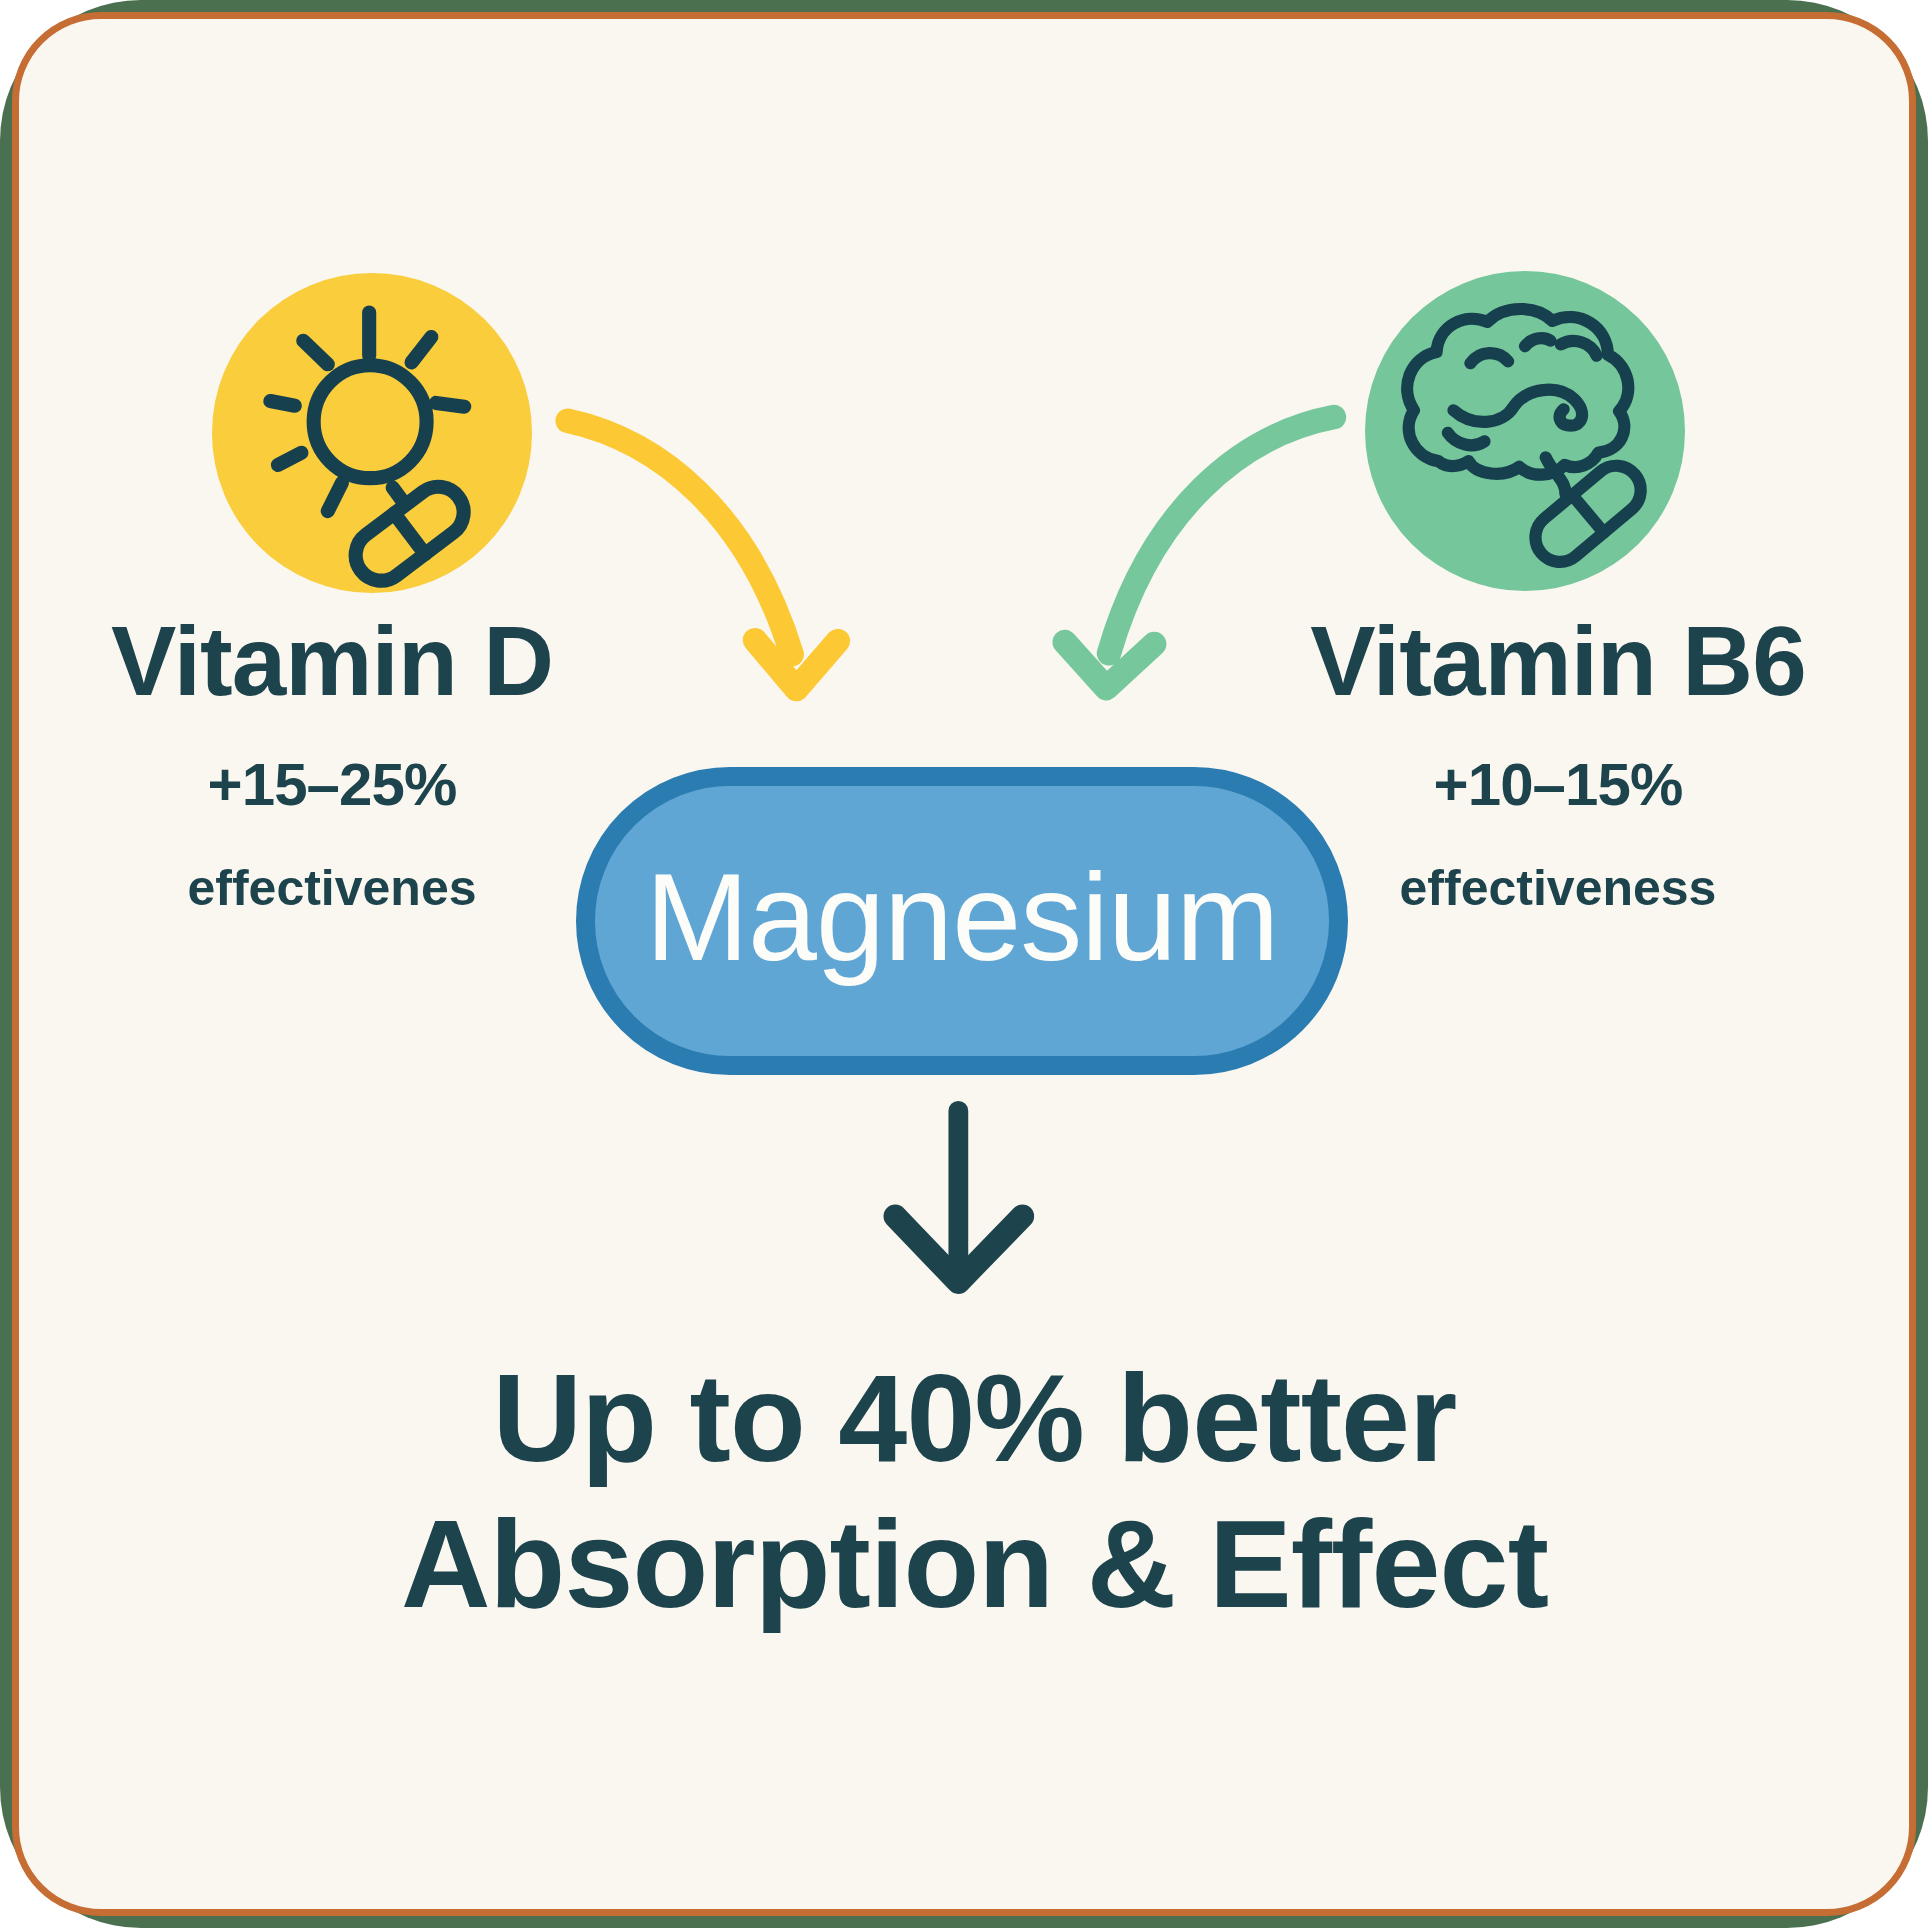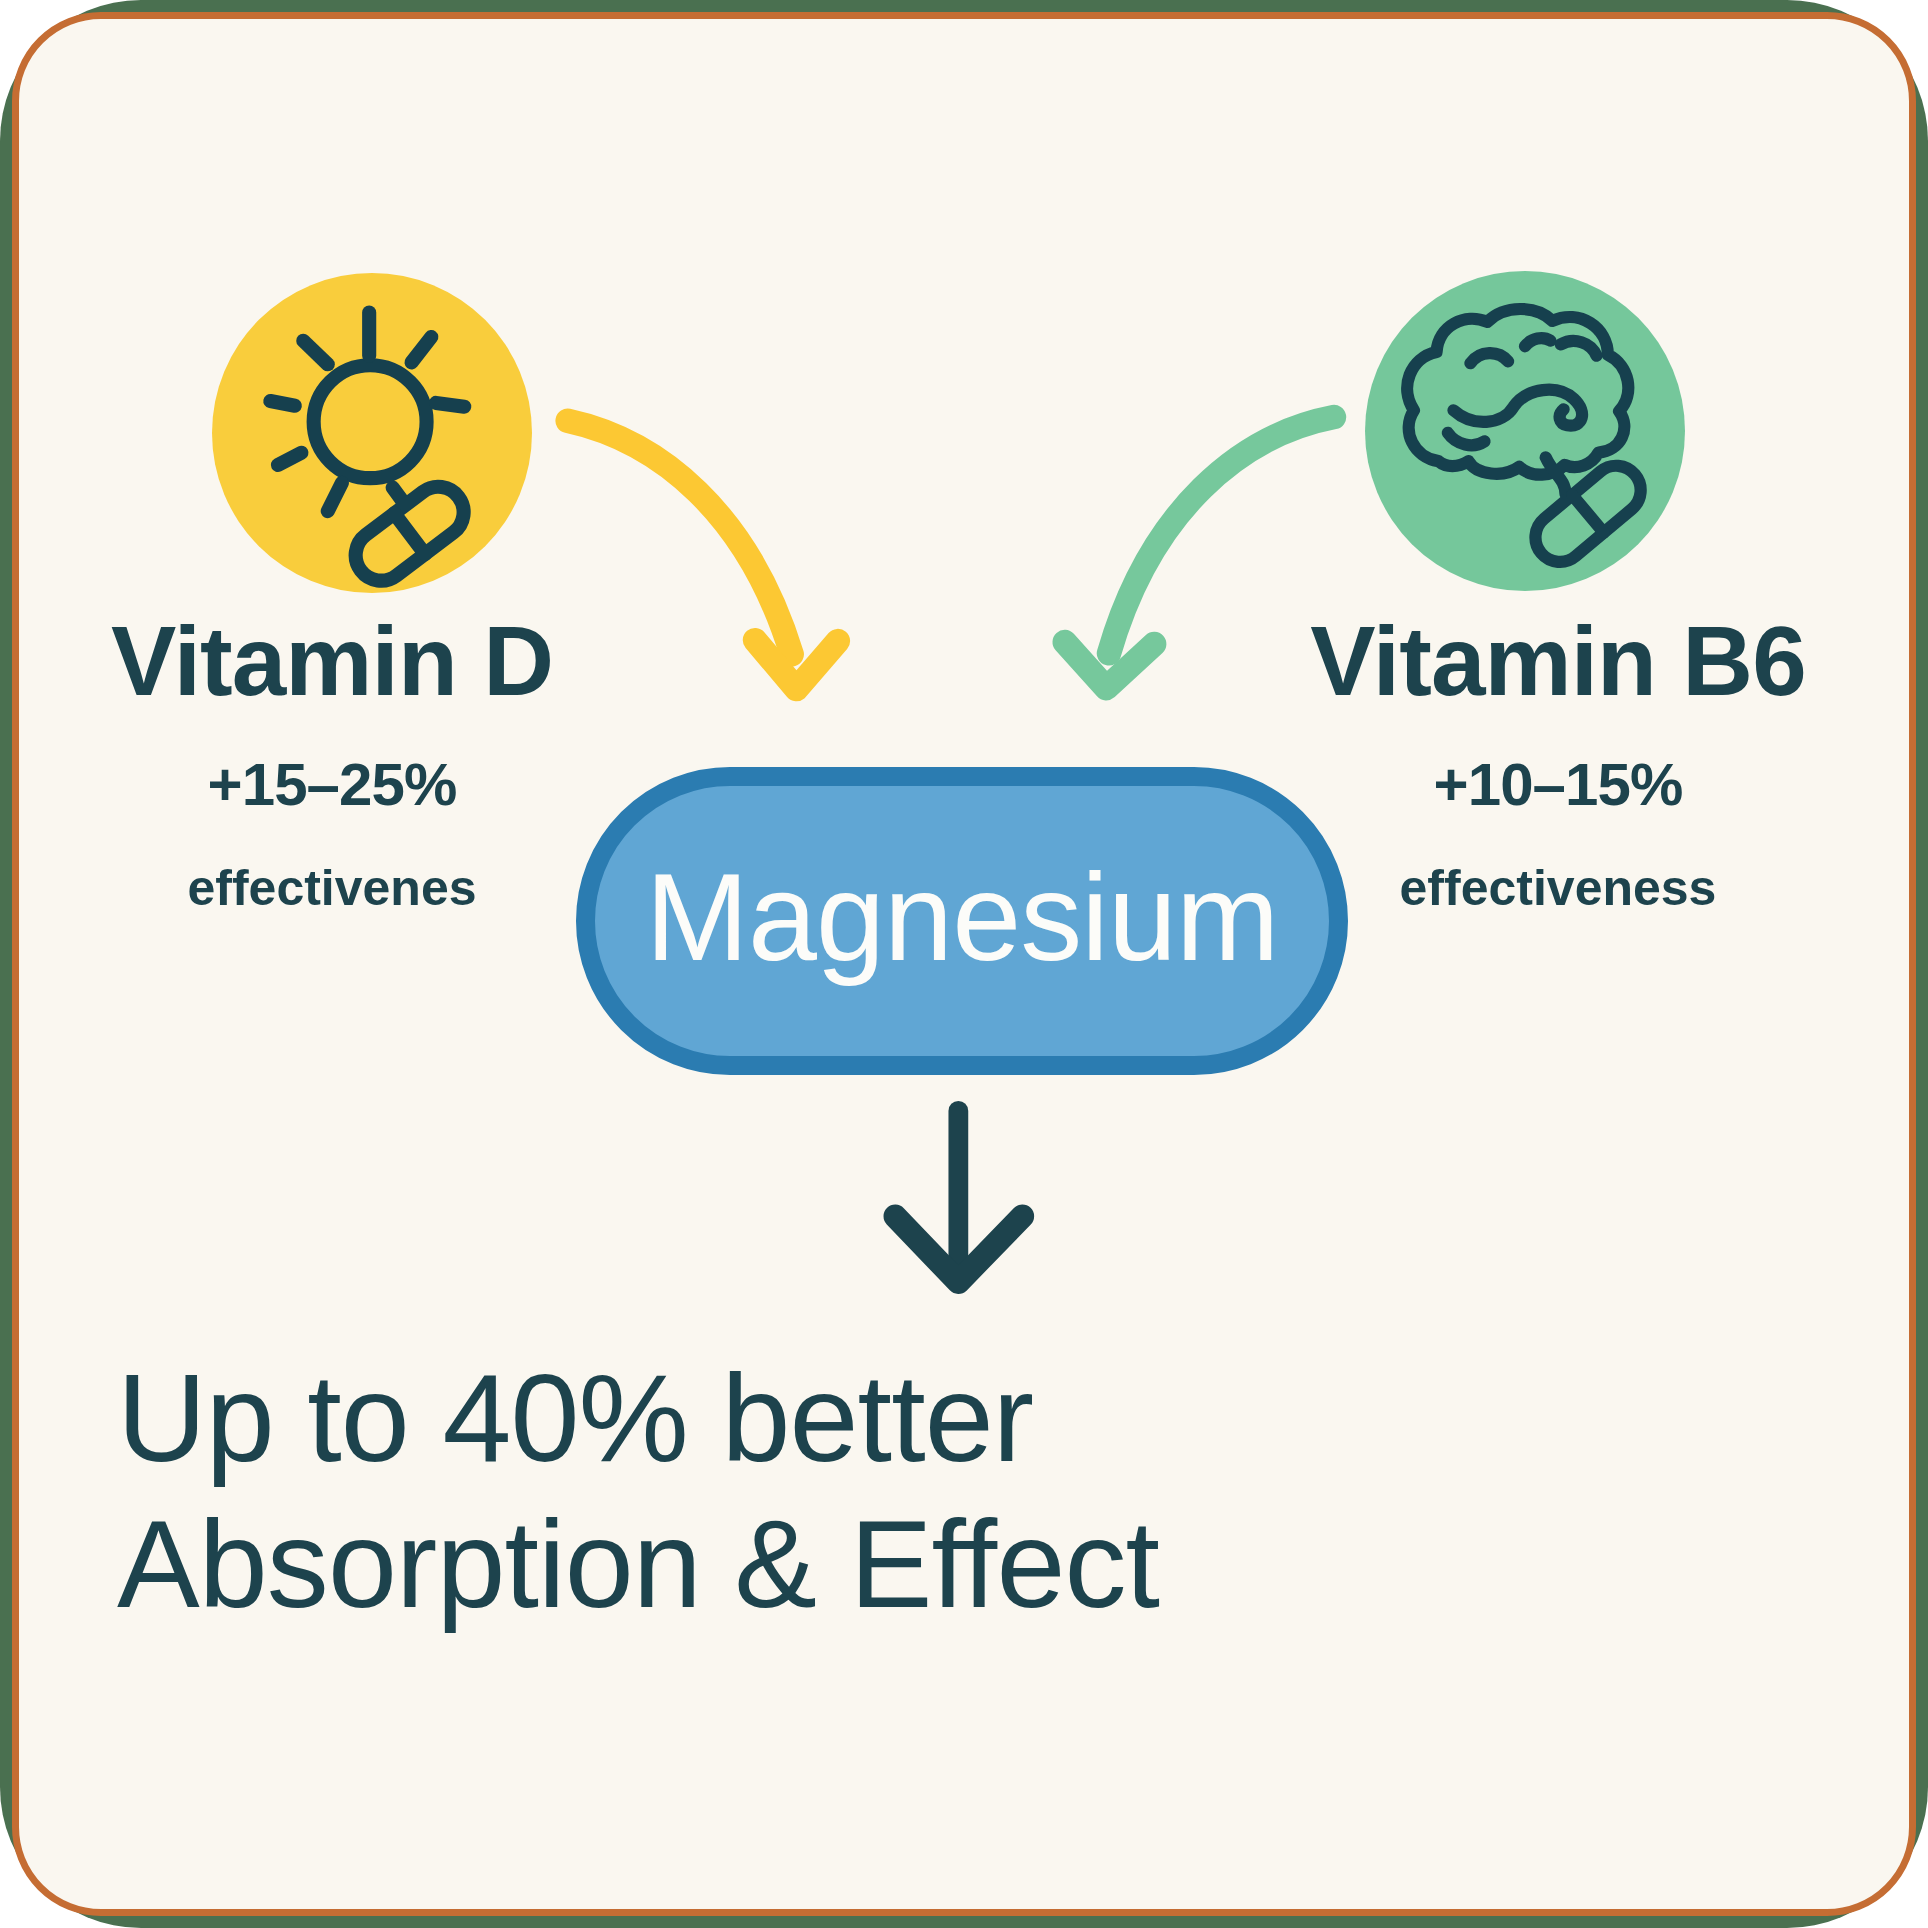--- a/index.html
+++ b/index.html
@@ -50,23 +50,23 @@
     border-radius:154px;
     box-sizing:border-box;
     display:flex;align-items:center;justify-content:center;
   }
   .mag-label{
     color:var(--magnesium-text,#fcfcf9);
     font-size:124px;font-weight:normal;letter-spacing:-0.9px;
     padding-bottom:7.5px;
   }
   .result-block{
-    position:absolute;left:117px;top:1345px;width:1695px;
-    text-align:left;color:var(--text,#1d434d);
-    font-size:124px;font-weight:normal;line-height:1.18;letter-spacing:-0.9px;
+    position:absolute;left:127px;top:1345px;width:1695px;
+    text-align:center;color:var(--text,#1d434d);
+    font-size:124px;font-weight:bold;line-height:1.18;letter-spacing:-0.9px;
   }
   .arrows{position:absolute;inset:0;pointer-events:none;}
   .arrow-yellow{fill:none;stroke:var(--vitamin-d-arrow,#fcc833);stroke-width:26;stroke-linecap:round;stroke-linejoin:round;}
   .arrow-green{fill:none;stroke:var(--vitamin-b6-arrow,#76c89c);stroke-width:26;stroke-linecap:round;stroke-linejoin:round;}
   .arrow-dark-shaft{fill:none;stroke:var(--text,#1d434d);stroke-width:21;stroke-linecap:round;}
   .arrow-dark-head{fill:none;stroke:var(--text,#1d434d);stroke-width:25;stroke-linecap:round;stroke-linejoin:round;}
 </style>
 </head>
 <body>
 

